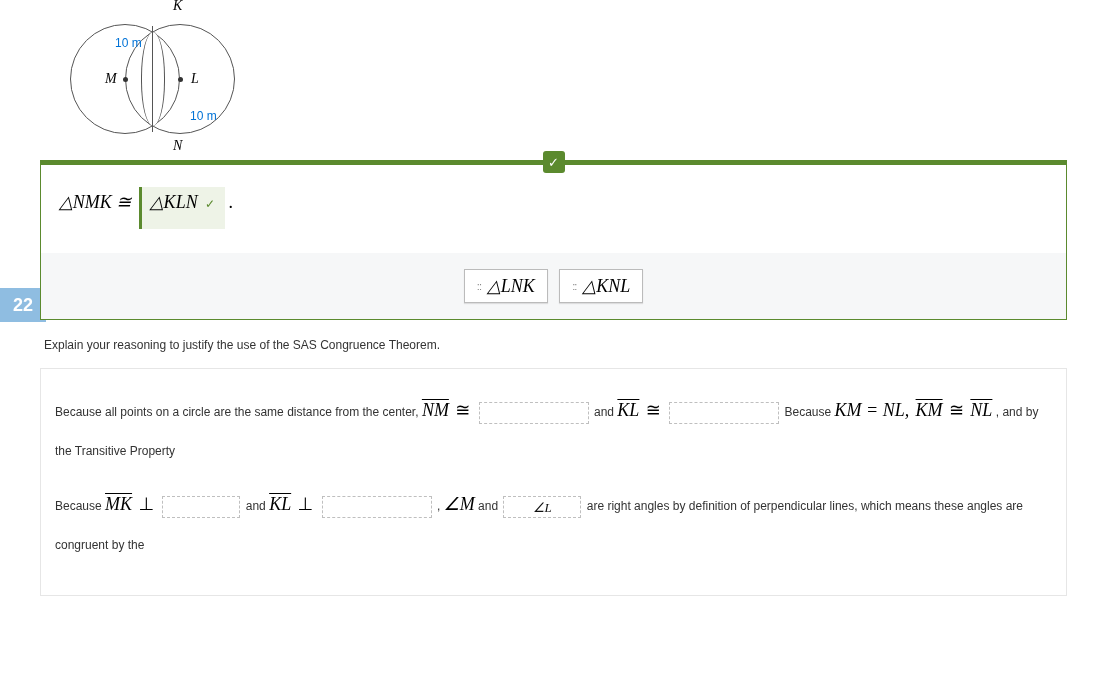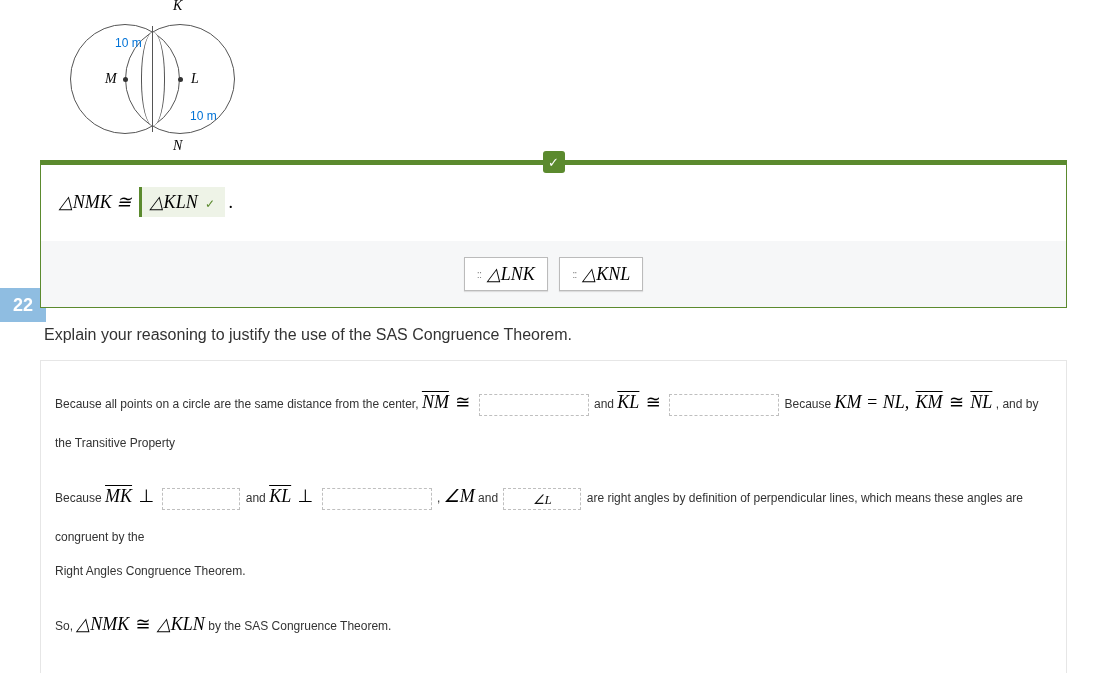--- a/index.html
+++ b/index.html
@@ -84,42 +84,42 @@
       color:#fff; display:flex;align-items:center;justify-content:center;
       font-size:13px;
     }
     .answer-body{ padding:22px 18px 24px; }
     .math{ font-family:'Times New Roman',serif; font-style:italic; font-size:18px; color:#000;}
     .rom{ font-style:normal; }
     .filled{
       display:inline-block;
       background:#eef3e7;
       border-left:3px solid #5b8a2e;
-      padding:4px 10px 4px 8px;
+      padding:4px 10px 16px 8px;
       margin-left:4px;
     }
     .small-check{ color:#5b8a2e; font-size:12px; margin-left:4px; font-style:normal;}
 
     .tile-bank{ background:#f6f7f8; padding:16px; text-align:center; }
     .tile{
       display:inline-flex;
       align-items:center;
       gap:6px;
       background:#fff;
       border:1px solid #bbb;
       box-shadow:0 1px 1px rgba(0,0,0,.1);
       padding:5px 12px;
       margin:0 4px;
       cursor:grab;
     }
     .grab{ color:#888; font-size:11px; letter-spacing:-1px;}
 
     
     .section-label{
-      font-size:16px;
+      font-size:12px;
       color:#333;
       margin:18px 0 16px 4px;
     }
     .explain-box{
       border:1px solid #e6e6e6;
       padding:16px 14px 32px;
       line-height:2.8;
       font-size:12px;
       color:#333;
     }
@@ -224,25 +224,17 @@
       <span class="math ov">KL</span>
       <span class="math perp"></span>
       <span class="blank w110"></span>
       <span>, </span>
       <span class="math">∠M</span>
       <span> and </span>
       <span class="blank filled-inline">∠L</span>
       <span> are right angles by definition of perpendicular lines, which means these angles are congruent by the</span>
     </div>
 
-    <div>Right Angles Congruence Theorem.</div>
-
-    <div style="margin-top:10px">
-      <span>So, </span>
-      <span class="math">△NMK</span>
-      <span class="math cong"></span>
-      <span class="math">△KLN</span>
-      <span> by the SAS Congruence Theorem.</span>
-    </div>
+
 
   </div>
 
 </div>
 
 </body></html>

